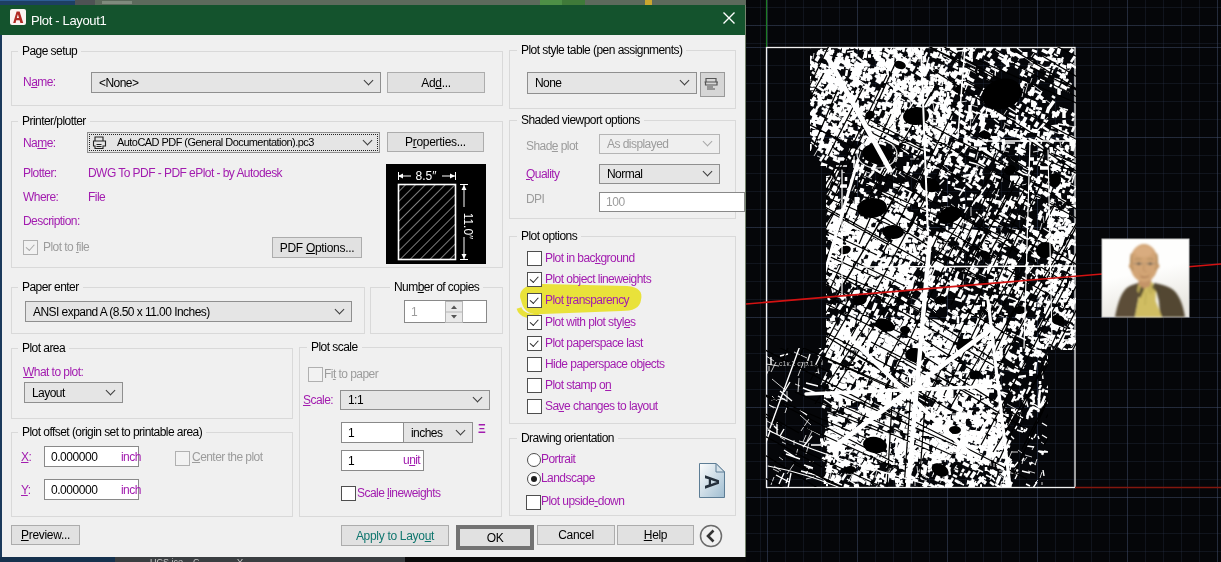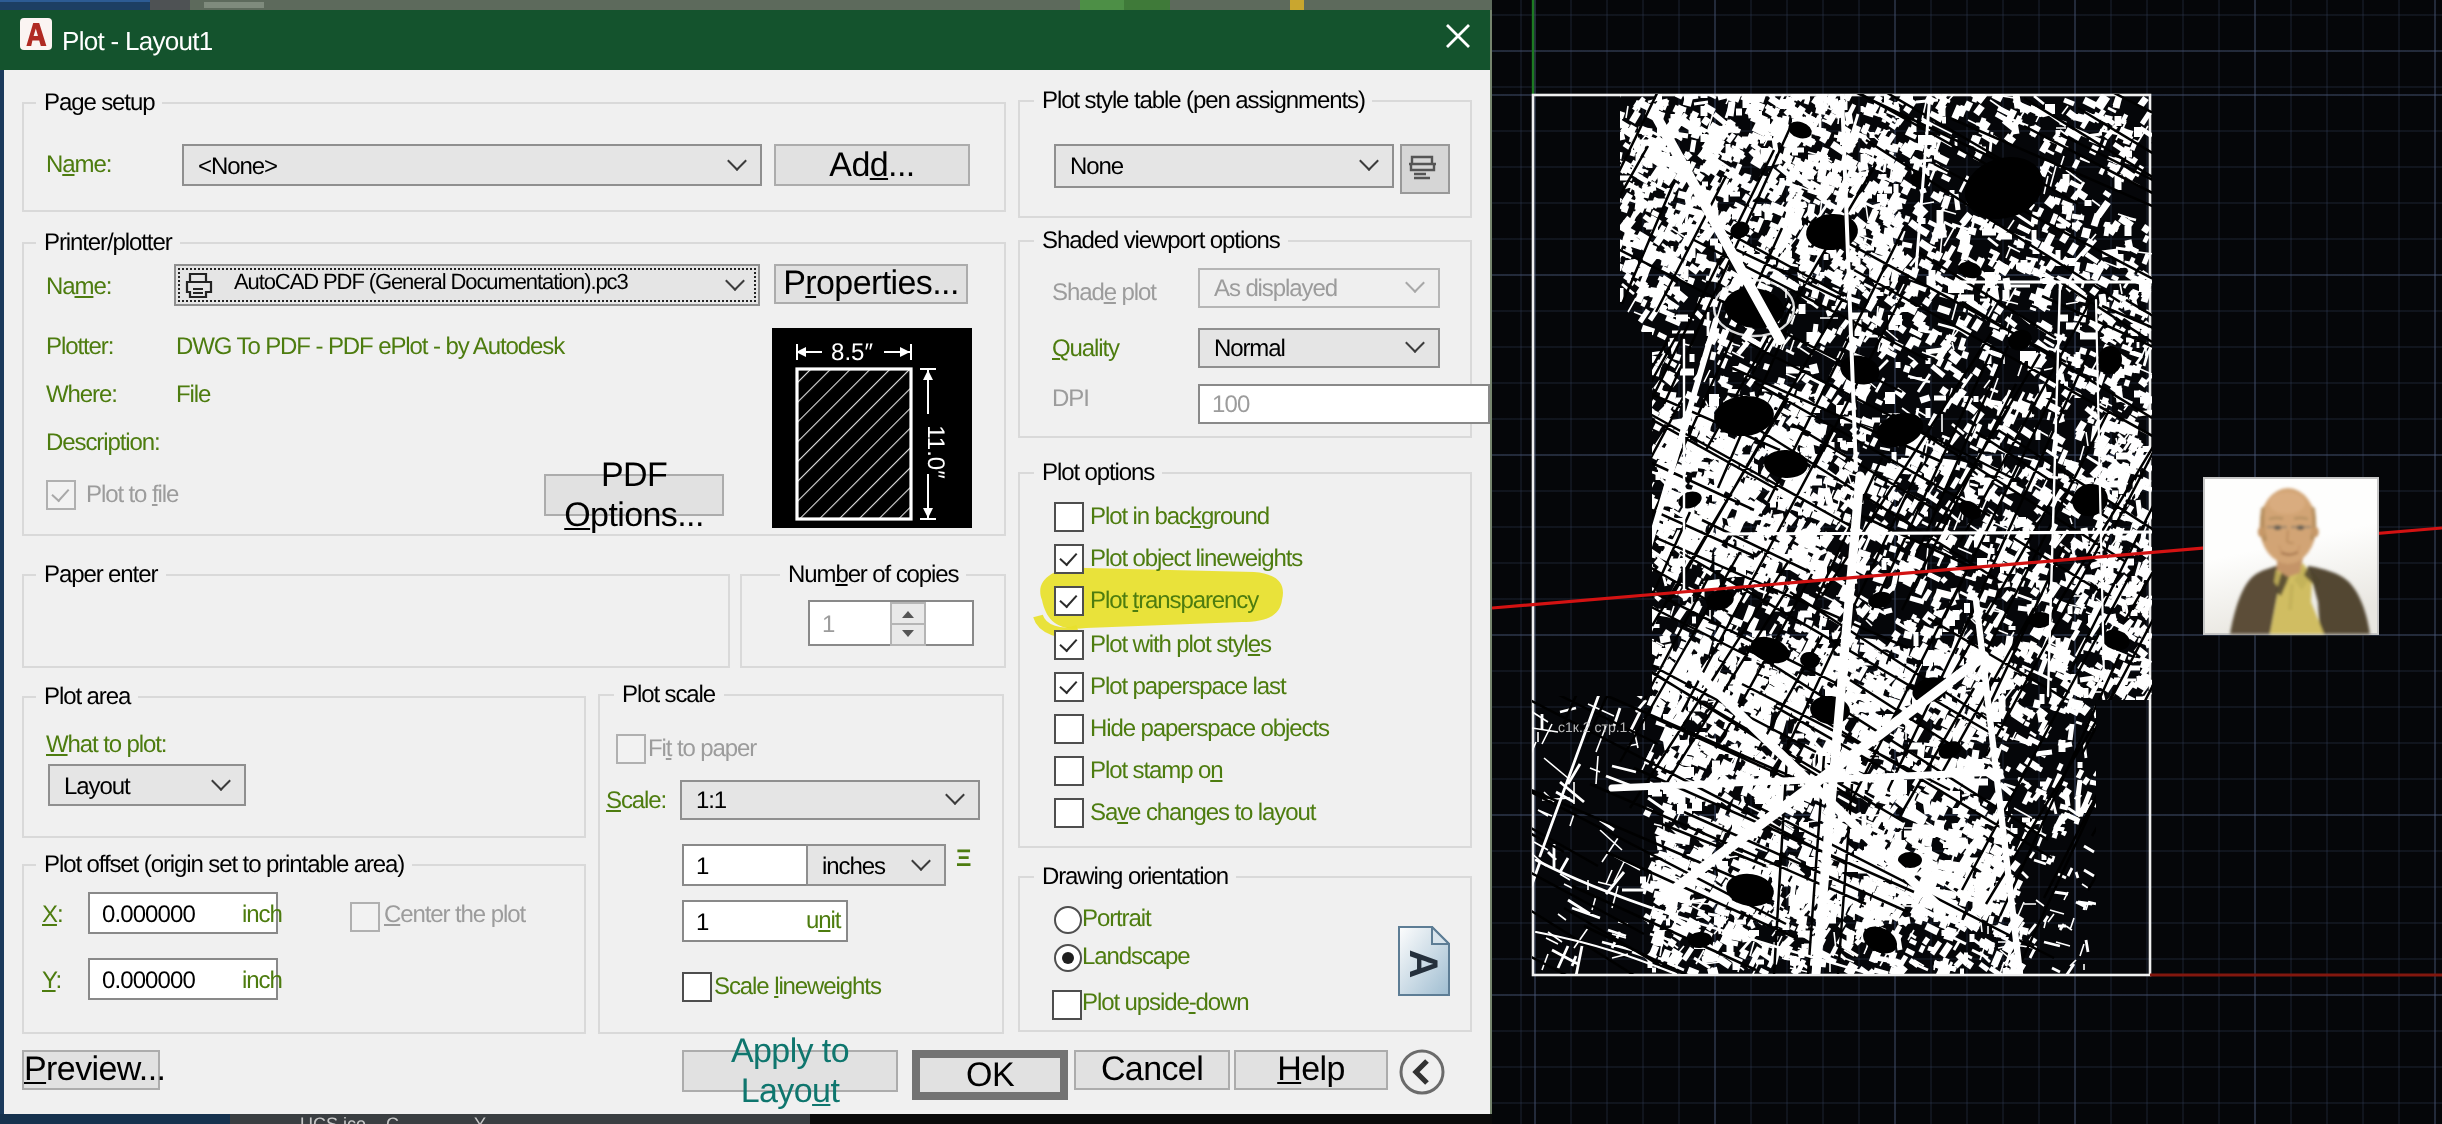--- a/index.html
+++ b/index.html
@@ -5,32 +5,32 @@
 #grid{position:absolute;left:746px;top:0;width:475px;height:562px;background-color:#050609;
 background-image:
 repeating-linear-gradient(to right, rgba(78,92,126,0.30) 0px 1px, transparent 1px 90px),
 repeating-linear-gradient(to bottom, rgba(78,92,126,0.30) 0px 1px, transparent 1px 90px),
 repeating-linear-gradient(to right, rgba(52,64,92,0.24) 0px 1px, transparent 1px 18px),
 repeating-linear-gradient(to bottom, rgba(52,64,92,0.24) 0px 1px, transparent 1px 18px);
 background-position:21px 47px;}
 #dlg{position:absolute;left:0;top:5px;width:745px;height:552px;background:#f0f0f0;border-right:1px solid #75846d;}
 #title{position:absolute;left:0;top:0;width:745px;height:30px;background:#14532d;}
 #title .t{position:absolute;left:31px;top:8px;font-size:13px;letter-spacing:-0.35px;color:#fff;}
-.lbl{position:absolute;font-size:12px;letter-spacing:-0.55px;color:#4d7c0f;white-space:nowrap;}
+.lbl{position:absolute;font-size:12px;letter-spacing:-0.55px;color:#a21caf;white-space:nowrap;}
 .dis{color:#9c9c9c;}
 .g{position:absolute;border:1px solid #d9d9d9;}
 .gl{position:absolute;font-size:12px;letter-spacing:-0.55px;color:#000;background:#f0f0f0;padding:0 4px;white-space:nowrap;height:14px;line-height:14px;}
 .combo{position:absolute;background:#e5e5e5;border:1px solid #8f8f8f;font-size:12px;letter-spacing:-0.55px;color:#000;}
 .combo .tx{position:absolute;left:7px;top:50%;transform:translateY(-50%);white-space:nowrap;}
 .chev{position:absolute;right:7px;top:50%;width:8px;height:8px;margin-top:-6px;}
 .chev:after{content:"";position:absolute;left:0;top:0;width:6px;height:6px;border-right:1.6px solid #3c3c3c;border-bottom:1.6px solid #3c3c3c;transform:rotate(45deg);}
 .combo.cdis{background:#efefef;border-color:#b5b5b5;}
 .combo.cdis .tx{color:#9c9c9c;}
 .combo.cdis .chev:after{border-color:#a8a8a8;}
-.btn{position:absolute;background:#e1e1e1;border:1px solid #acacac;font-size:17px;letter-spacing:-0.3px;color:#000;text-align:center;}
+.btn{position:absolute;background:#e1e1e1;border:1px solid #acacac;font-size:12px;letter-spacing:-0.3px;color:#000;text-align:center;}
 .btn .tx{position:absolute;left:0;right:0;top:50%;transform:translateY(-50%);}
 .btn.bdis{color:#0f766e;}
 .inp{position:absolute;background:#fff;border:1px solid #898989;font-size:12px;letter-spacing:-0.45px;color:#000;padding-left:24px;}
 .inp .tx{position:absolute;left:6px;top:50%;transform:translateY(-50%);}
 .cb{position:absolute;width:13px;height:13px;background:#fff;border:1px solid #4e4e4e;}
 .cb.ckd:after{content:"";position:absolute;left:2px;top:2.5px;width:7px;height:3.5px;border-left:1.8px solid #2b2b2b;border-bottom:1.8px solid #2b2b2b;transform:rotate(-48deg);}
 .cb.cbdis{border-color:#b0b0b0;background:#f2f2f2;}
 .cb.cbdis:after{border-color:#a8a8a8;}
 .rad{position:absolute;width:12px;height:12px;border-radius:50%;background:#fff;border:1px solid #4e4e4e;}
 .rad.sel:after{content:"";position:absolute;left:3px;top:3px;width:6px;height:6px;border-radius:50%;background:#1f1f1f;}
@@ -237,20 +237,24 @@
 <line x1="69.5" y1="16" x2="69.5" y2="8" stroke="#fff" stroke-width="1"></line>
 <rect x="25" y="5" width="31" height="13" fill="#000"></rect>
 <text x="40" y="16" font-size="12" fill="#fff" text-anchor="middle" font-family="Liberation Sans,sans-serif">8.5″</text>
 <line x1="78" y1="21" x2="78" y2="95" stroke="#fff" stroke-width="1"></line>
 <path d="M78 21 l-2.5 5 h5 Z M78 95 l-2.5 -5 h5 Z" fill="#fff"></path>
 <line x1="74" y1="20.5" x2="82" y2="20.5" stroke="#fff" stroke-width="1"></line>
 <line x1="74" y1="95.5" x2="82" y2="95.5" stroke="#fff" stroke-width="1"></line>
 <rect x="71" y="43" width="14" height="30" fill="#000"></rect>
 <text x="82" y="58" font-size="12" fill="#fff" text-anchor="middle" transform="rotate(90 78 58)" font-family="Liberation Sans,sans-serif">11.0″</text>
 </svg>
+      <div class="combo " style="left:25px;top:296px;width:325px;height:19px">
+        <span class="tx">ANSI expand A (8.50 x 11.00 Inches)</span>
+        <span class="chev"></span>
+      </div>
       <div class="inp " style="left:404px;top:295px;width:57px;height:21px">
         <span class="tx dis">1</span>
       </div>
       <div style="position:absolute;left:445px;top:296px;width:16px;height:20px;background:#e9e9e9;border:1px solid #b5b5b5"><svg width="16" height="20" viewBox="0 0 16 20">
           <path d="M8 3.5 L11 7 L5 7 Z" fill="#555"></path>
           <line x1="0" y1="10" x2="16" y2="10" stroke="#b5b5b5"></line>
           <path d="M8 16.5 L11 13 L5 13 Z" fill="#555"></path>
         </svg></div>
       <div class="lbl " style="left:23px;top:360px"><u>W</u>hat to plot:</div>
       <div class="combo " style="left:24px;top:377px;width:97px;height:19px">

